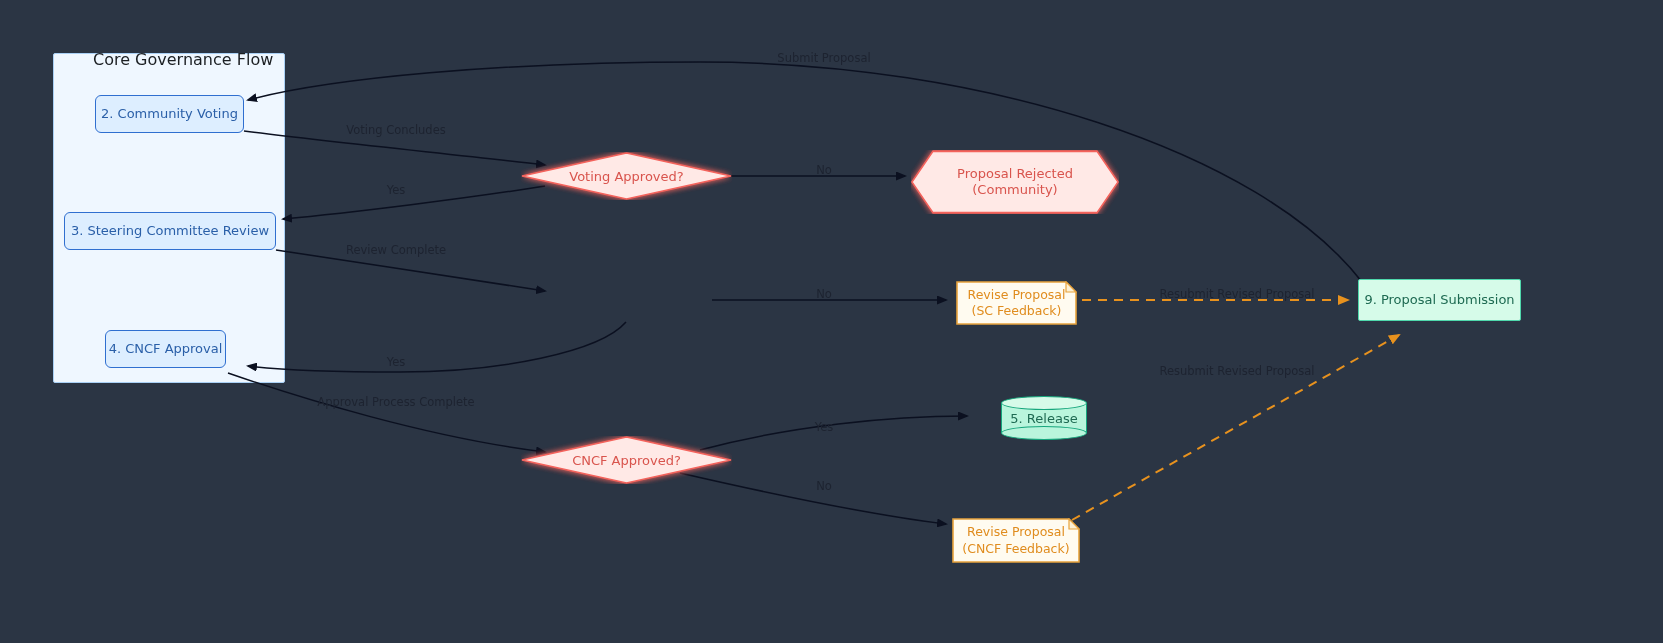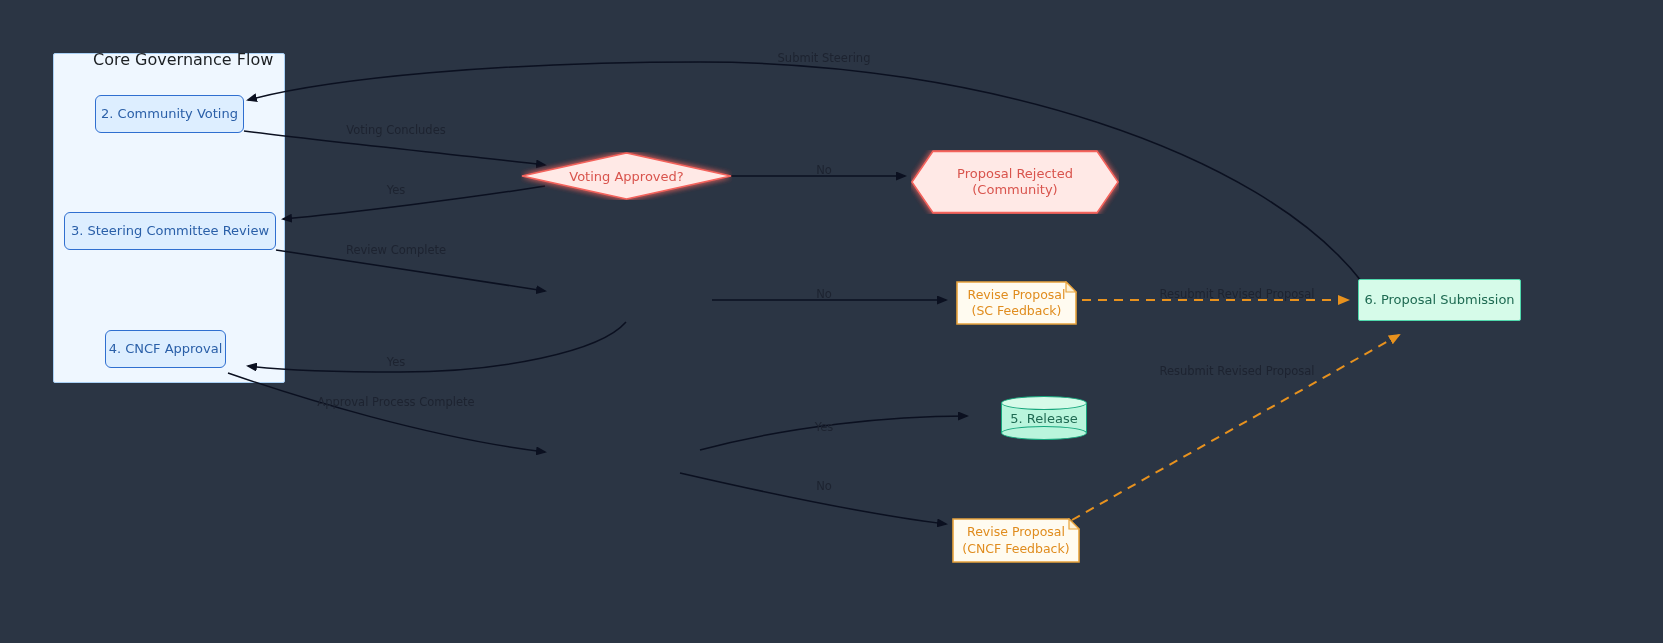--- a/index.html
+++ b/index.html
@@ -231,21 +231,21 @@
     </g>
 
     <g fill="none" stroke="#e8921e" stroke-width="2" stroke-dasharray="9 7">
 
       <path d="M1082,300 L1348,300" marker-end="url(#arrow-orange)"></path>
 
       <path d="M1072,520 L1399,335" marker-end="url(#arrow-orange)"></path>
     </g>
   </svg>
 
-  <div class="edge-label" style="left:824px; top:58px;">Submit Steering</div>
+  <div class="edge-label" style="left:824px; top:58px;">Submit Proposal</div>
   <div class="edge-label" style="left:396px; top:130px;">Voting Concludes</div>
   <div class="edge-label" style="left:824px; top:170px;">No</div>
   <div class="edge-label" style="left:396px; top:190px;">Yes</div>
   <div class="edge-label" style="left:396px; top:250px;">Review Complete</div>
   <div class="edge-label" style="left:824px; top:294px;">No</div>
   <div class="edge-label" style="left:396px; top:362px;">Yes</div>
   <div class="edge-label" style="left:396px; top:402px;">Approval Process Complete</div>
   <div class="edge-label" style="left:824px; top:427px;">Yes</div>
   <div class="edge-label" style="left:824px; top:486px;">No</div>
   <div class="edge-label" style="left:1237px; top:294px;">Resubmit Revised Proposal</div>
@@ -257,39 +257,46 @@
 
   <div class="node proc" style="left:64px; top:212px; width:212px; height:38px;">
     <span>3. Steering Committee Review</span>
   </div>
 
   <div class="node proc" style="left:105px; top:330px; width:121px; height:38px;">
     <span>4. CNCF Approval</span>
   </div>
 
   <div class="node green-box" style="left:1358px; top:279px; width:163px; height:42px;">
-    <span>6. Proposal Submission</span>
+    <span>9. Proposal Submission</span>
   </div>
 
   <div class="cyl-wrap" style="left:973px; top:396px; width:86px; height:44px;margin-left:28px;">
     <div class="cyl-body"></div>
     <div class="cyl-bottom"></div>
     <div class="cyl-top"></div>
     <div class="cyl-label">5. Release</div>
   </div>
 
   <div class="diamond-wrap" style="left:521px; top:152px; width:211px; height:48px;">
     <svg class="diamond-shape" viewBox="0 0 211 48" preserveAspectRatio="none">
       <polygon points="105.5,1 210,24 105.5,47 1,24" fill="#f4635c" filter="url(#glow-red)" opacity="0.85"></polygon>
       <polygon points="105.5,1 210,24 105.5,47 1,24" fill="#ffe9e6" stroke="#f4635c" stroke-width="1.5"></polygon>
     </svg>
     <div class="diamond-label">Voting Approved?</div>
   </div>
 
 
+  <div class="diamond-wrap" style="left:521px; top:436px; width:211px; height:48px;">
+    <svg class="diamond-shape" viewBox="0 0 211 48" preserveAspectRatio="none">
+      <polygon points="105.5,1 210,24 105.5,47 1,24" fill="#f4635c" filter="url(#glow-red)" opacity="0.85"></polygon>
+      <polygon points="105.5,1 210,24 105.5,47 1,24" fill="#ffe9e6" stroke="#f4635c" stroke-width="1.5"></polygon>
+    </svg>
+    <div class="diamond-label">CNCF Approved?</div>
+  </div>
 
   <div class="hex-wrap" style="left:911px; top:150px; width:208px; height:64px;">
     <svg class="hex-shape" viewBox="0 0 208 52" preserveAspectRatio="none">
       <polygon points="22,1 186,1 207,26 186,51 22,51 1,26" fill="#f4635c" filter="url(#glow-red)" opacity="0.8"></polygon>
       <polygon points="22,1 186,1 207,26 186,51 22,51 1,26" fill="#ffe9e6" stroke="#f4635c" stroke-width="1.5"></polygon>
     </svg>
     <div class="hex-label">
       <span>Proposal Rejected</span>
       <span>(Community)</span>
     </div>

